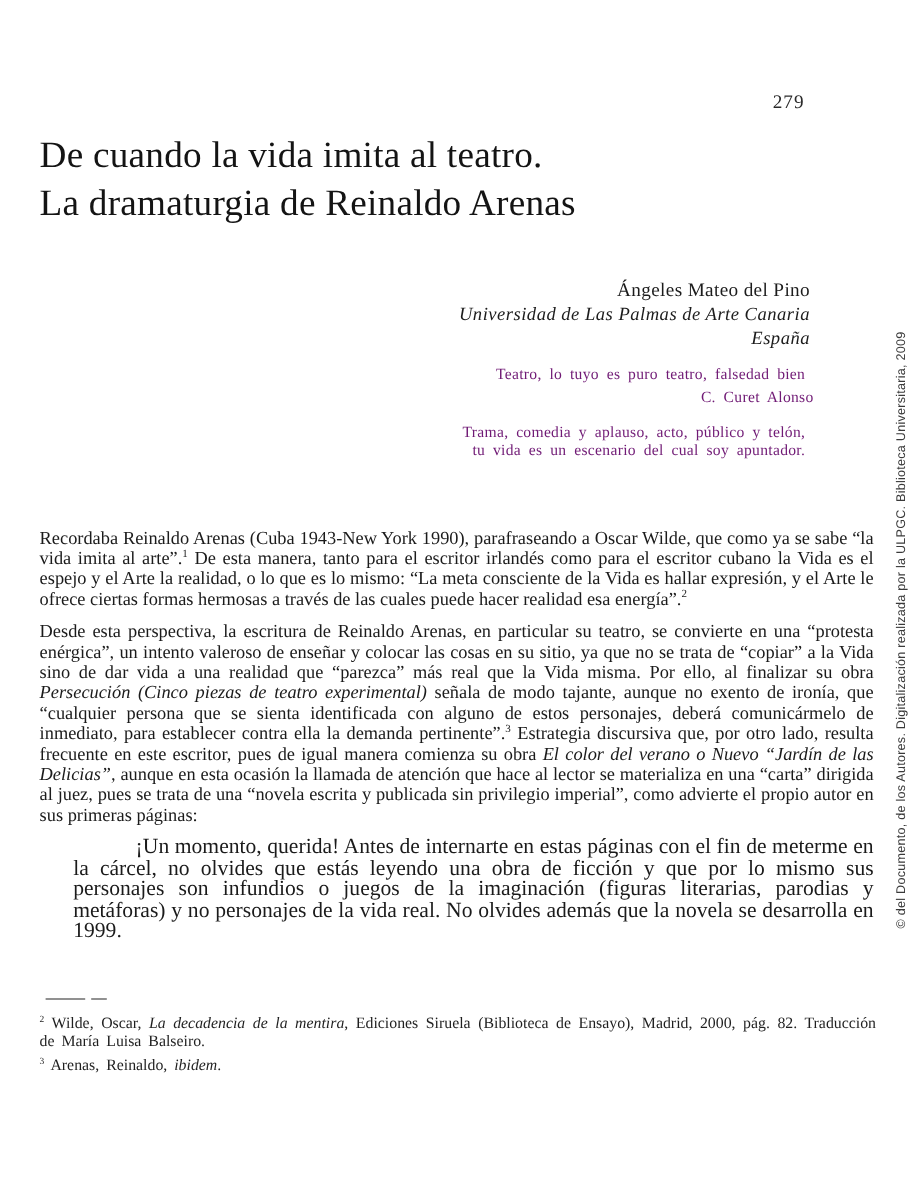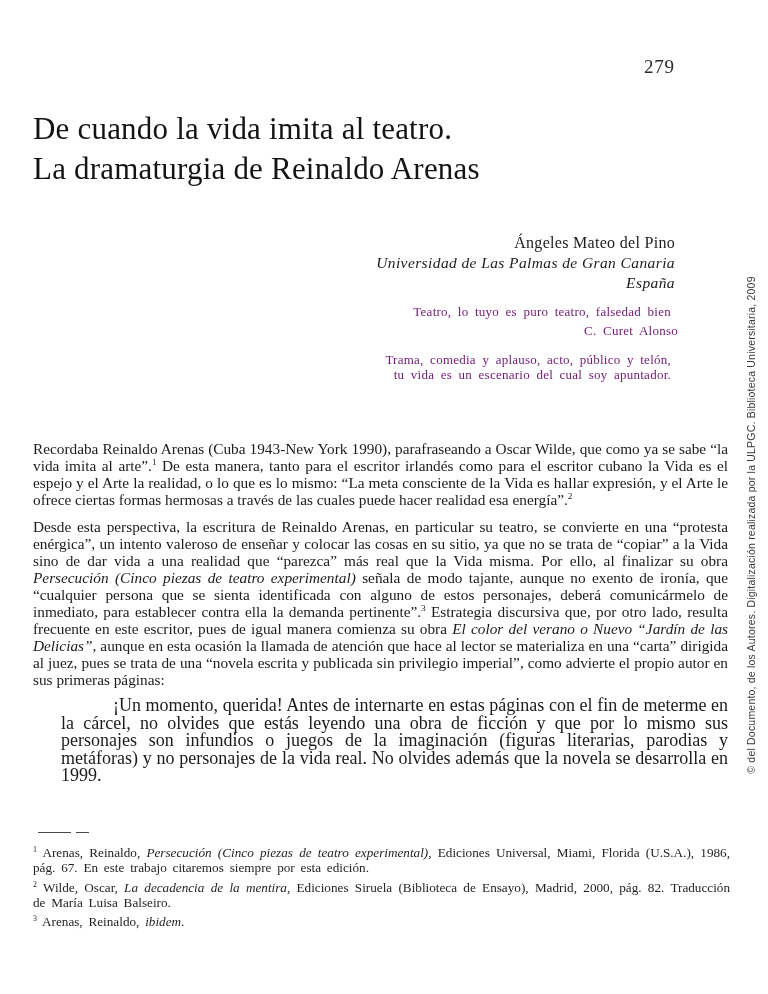--- a/index.html
+++ b/index.html
@@ -1,22 +1,22 @@
 <!DOCTYPE html>
 <html lang="es"><head>
 <meta charset="utf-8">
 <style>
   html, body { margin:0; padding:0; background:#ffffff; }
   .page {
     position:relative; width:768px; height:994px; background:#ffffff;
     font-family:"Liberation Serif", serif; color:#1d1d1d; overflow:hidden;
   }
   .pageno {
-    position:absolute; top:56px; left:644px;
-    font-size:19px; letter-spacing:0.8px; color:#2a2a2a;
+    position:absolute; top:77px; left:644px;
+    font-size:16px; letter-spacing:0.8px; color:#2a2a2a;
   }
   .title {
     position:absolute; top:109px; left:33px; margin:0;
     font-size:31px; font-weight:400; line-height:40px;
     letter-spacing:0.2px; color:#141414;
   }
   .title .tline { display:block; }
   .author {
     position:absolute; top:233px; right:93px;
     text-align:right; line-height:20px; color:#1c1c1c;
@@ -68,21 +68,21 @@
 
   <div class="pageno">279</div>
 
   <h1 class="title">
     <span class="tline">De cuando la vida imita al teatro.</span>
     <span class="tline">La dramaturgia de Reinaldo Arenas</span>
   </h1>
 
   <div class="author">
     <div class="aname">Ángeles Mateo del Pino</div>
-    <div class="aaff">Universidad de Las Palmas de Gran Canaria</div>
+    <div class="aaff">Universidad de Las Palmas de Arte Canaria</div>
     <div class="aaff">España</div>
   </div>
 
   <div class="epigraphs">
     <div class="epigraph">
       <div class="eline">Teatro, lo tuyo es puro teatro, falsedad bien</div>
       <div class="eattr">C. Curet Alonso</div>
     </div>
     <div class="epigraph ep2">
       <div class="eline">Trama, comedia y aplauso, acto, público y telón,</div>
@@ -94,20 +94,19 @@
     <p class="para"><span>Recordaba Reinaldo Arenas (Cuba 1943-New York 1990), parafraseando a Oscar Wilde, que como ya se sabe “la vida imita al arte”.</span><sup>1</sup><span> De esta manera, tanto para el escritor irlandés como para el escritor cubano la Vida es el espejo y el Arte la realidad, o lo que es lo mismo: “La meta consciente de la Vida es hallar expresión, y el Arte le ofrece ciertas formas hermosas a través de las cuales puede hacer realidad esa energía”.</span><sup>2</sup></p>
     <p class="para p2"><span>Desde esta perspectiva, la escritura de Reinaldo Arenas, en particular su teatro, se convierte en una “protesta enérgica”, un intento valeroso de enseñar y colocar las cosas en su sitio, ya que no se trata de “copiar” a la Vida sino de dar vida a una realidad que “parezca” más real que la Vida misma. Por ello, al finalizar su obra </span><span class="it">Persecución (Cinco piezas de teatro experimental)</span><span> señala de modo tajante, aunque no exento de ironía, que “cualquier persona que se sienta identificada con alguno de estos personajes, deberá comunicármelo de inmediato, para establecer contra ella la demanda pertinente”.</span><sup>3</sup><span> Estrategia discursiva que, por otro lado, resulta frecuente en este escritor, pues de igual manera comienza su obra </span><span class="it">El color del verano o Nuevo “Jardín de las Delicias”</span><span>, aunque en esta ocasión la llamada de atención que hace al lector se materializa en una “carta” dirigida al juez, pues se trata de una “novela escrita y publicada sin privilegio imperial”, como advierte el propio autor en sus primeras páginas:</span></p>
     <blockquote class="bq">¡Un momento, querida! Antes de internarte en estas páginas con el fin de meterme en la cárcel, no olvides que estás leyendo una obra de ficción y que por lo mismo sus personajes son infundios o juegos de la imaginación (figuras literarias, parodias y metáforas) y no personajes de la vida real. No olvides además que la novela se desarrolla en 1999.</blockquote>
   </div>
 
   <div class="fnsep">
     <span class="seg seg1"></span><span class="seg seg2"></span>
   </div>
 
   <div class="footnotes">
-    <p class="fn"><sup>1</sup><span> Arenas, Reinaldo, </span><span class="it">Persecución (Cinco piezas de teatro experimental)</span><span>, Ediciones Universal, Miami, Florida (U.S.A.), 1986, pág. 67. En este trabajo citaremos siempre por esta edición.</span></p>
     <p class="fn"><sup>2</sup><span> Wilde, Oscar, </span><span class="it">La decadencia de la mentira</span><span>, Ediciones Siruela (Biblioteca de Ensayo), Madrid, 2000, pág. 82. Traducción de María Luisa Balseiro.</span></p>
     <p class="fn"><sup>3</sup><span> Arenas, Reinaldo, </span><span class="it">ibidem</span><span>.</span></p>
   </div>
 
   <div class="sidebar">© del Documento, de los Autores. Digitalización realizada por la ULPGC. Biblioteca Universitaria, 2009</div>
 
 </div>
 
 </body></html>

